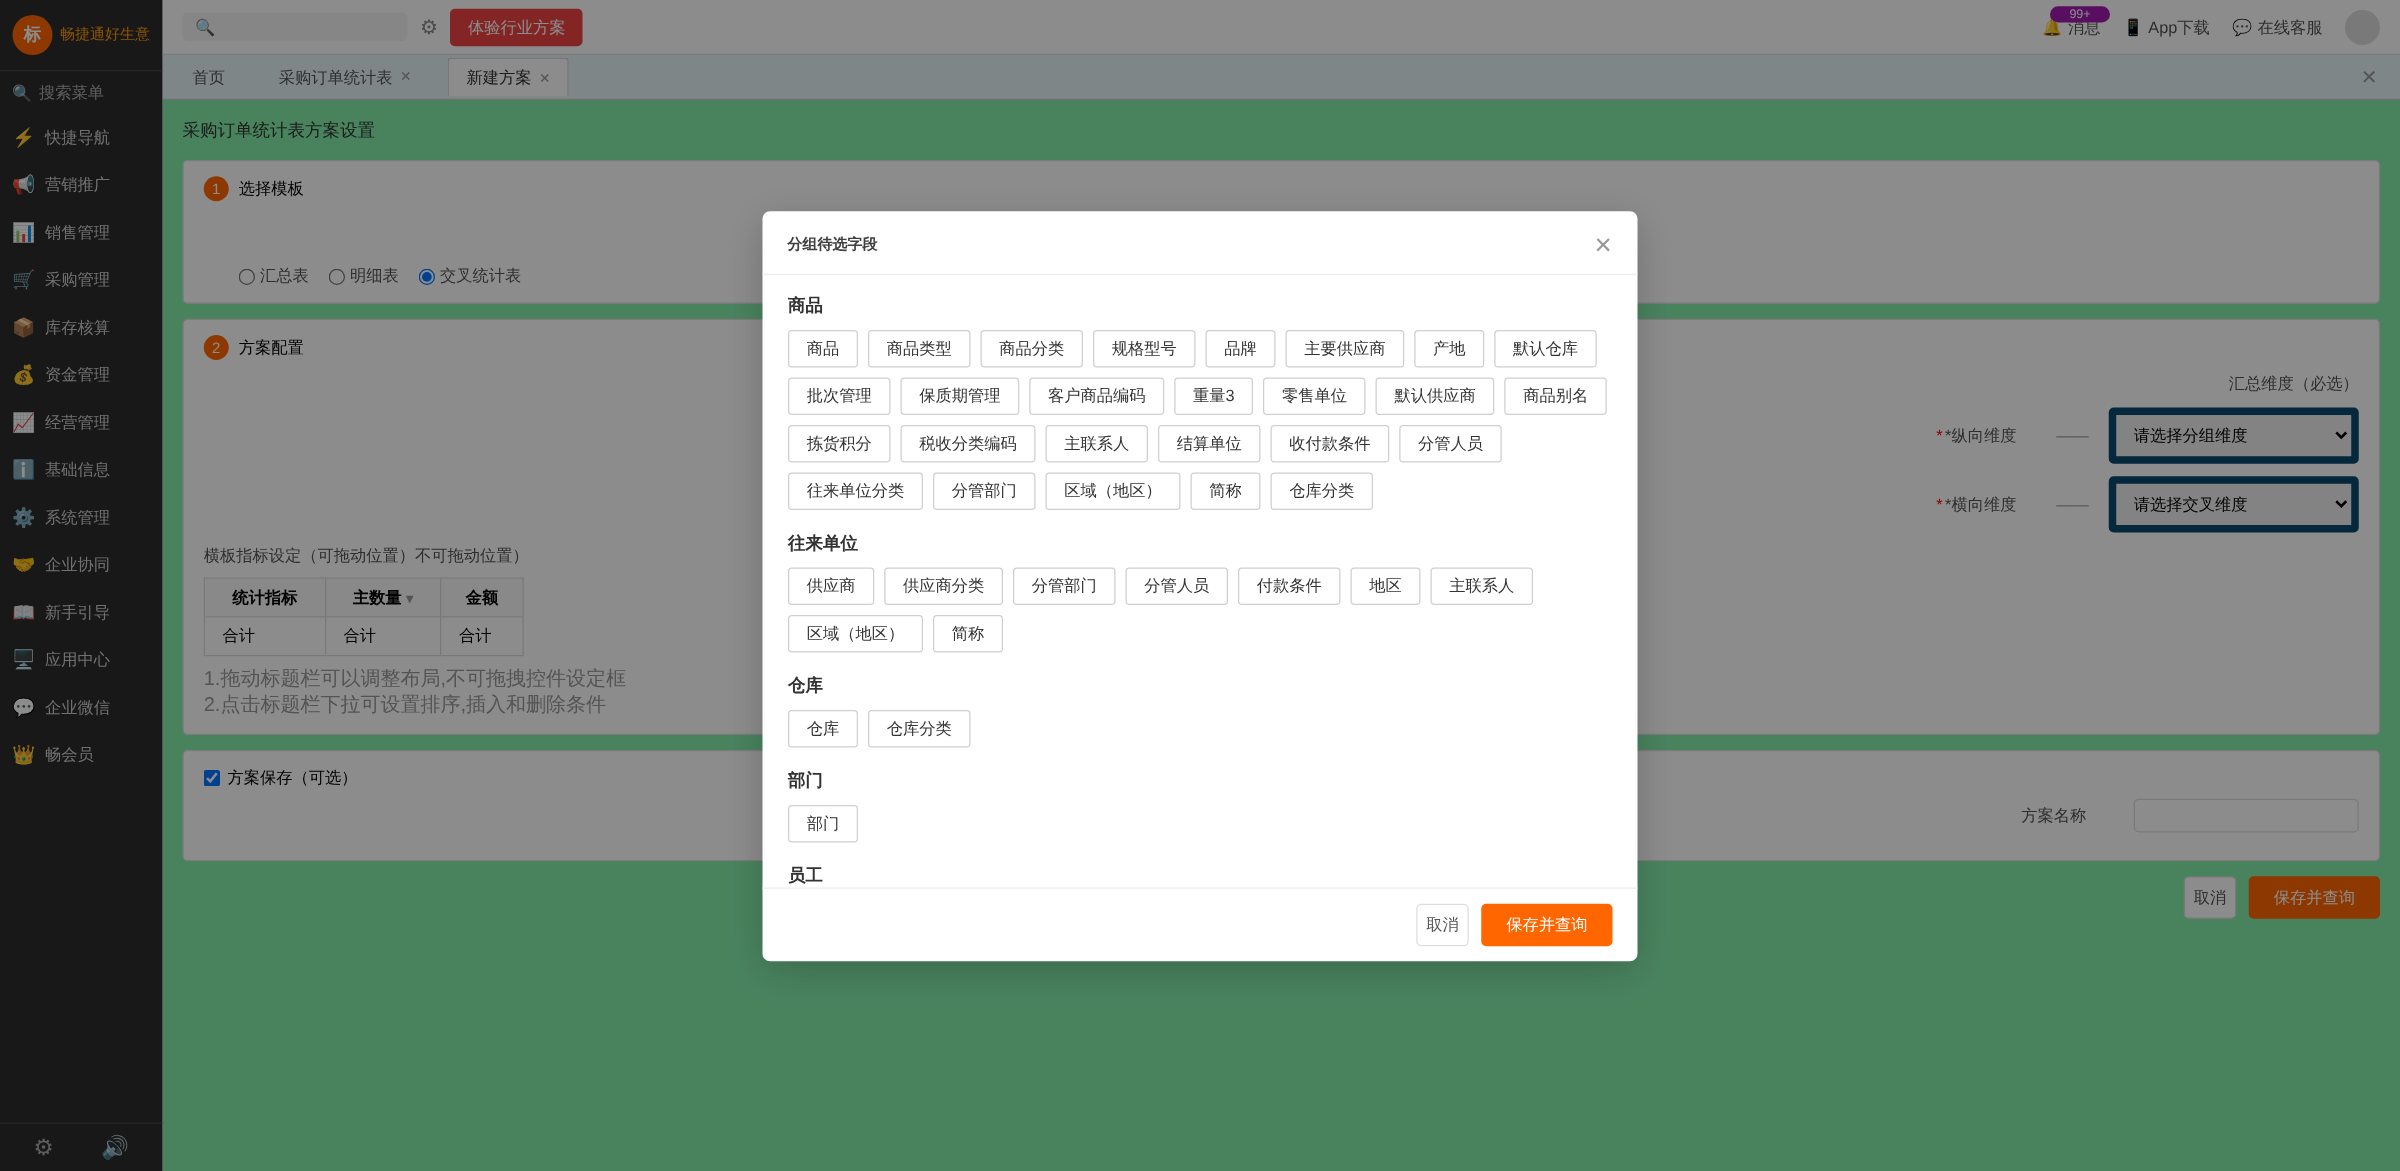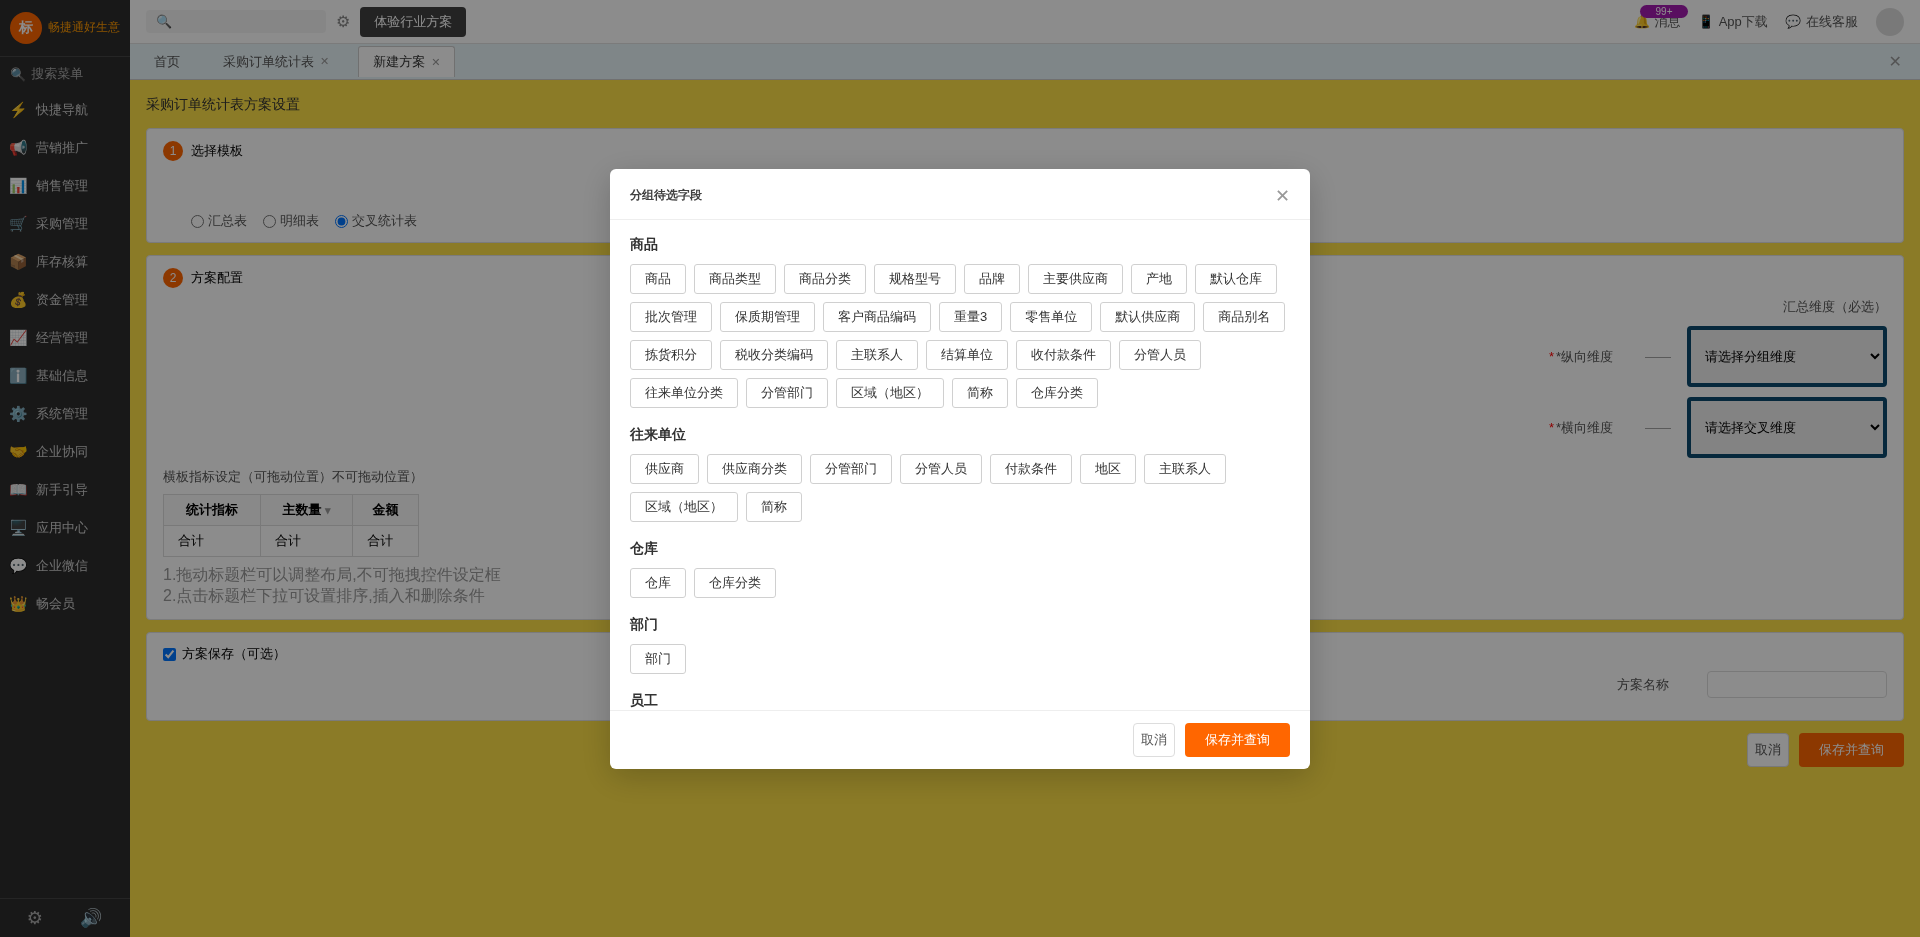--- a/index.html
+++ b/index.html
@@ -19,36 +19,36 @@
     .sidebar-footer { margin-top: auto; border-top: 1px solid #444; padding: 8px; display: flex; justify-content: space-around; }
     .sidebar-footer-btn { color: #aaa; cursor: pointer; font-size: 18px; }
 
     
     .main-area { flex: 1; display: flex; flex-direction: column; overflow: hidden; }
 
     
     .topbar { background: #fff; height: 44px; display: flex; align-items: center; padding: 0 16px; gap: 10px; border-bottom: 1px solid #e0e0e0; }
     .topbar-search { display: flex; align-items: center; background: #f5f5f5; border-radius: 4px; padding: 4px 10px; gap: 5px; flex: 0 0 180px; }
     .topbar-search input { border: none; background: transparent; outline: none; font-size: 13px; width: 120px; }
-    .topbar-btn-orange { background: #404040; color: white; border: none; border-radius: 4px; padding: 6px 14px; cursor: pointer; font-size: 13px; }
+    .topbar-btn-orange { background: #ef4444; color: white; border: none; border-radius: 4px; padding: 6px 14px; cursor: pointer; font-size: 13px; }
     .topbar-gear { font-size: 16px; color: #888; cursor: pointer; }
     .topbar-right { margin-left: auto; display: flex; align-items: center; gap: 18px; }
     .topbar-right-item { display: flex; align-items: center; gap: 4px; color: #555; cursor: pointer; font-size: 13px; position: relative; }
     .badge { background: #a21caf; color: white; border-radius: 10px; font-size: 10px; padding: 1px 16px; position: absolute; top: -8px; right: -8px; }
     .user-avatar { width: 28px; height: 28px; background: #ddd; border-radius: 50%; }
 
     
     .tabbar { background: #e8f4f8; height: 36px; display: flex; align-items: center; padding: 0 10px; gap: 15px; border-bottom: 1px solid #ccc; }
     .tab { padding: 6px 14px; font-size: 13px; color: #555; cursor: pointer; border-radius: 3px 3px 0 0; display: flex; align-items: center; gap: 6px; }
     .tab.active { background: #fff; color: #333; border: 1px solid #ccc; border-bottom: none; }
     .tab-close { font-size: 11px; color: #999; }
     .tab-close-top { margin-left: auto; color: #999; cursor: pointer; font-size: 16px; padding: 0 8px; }
 
     
-    .page-content { flex: 1; background: #fde047; padding: 16px; overflow-y: auto; position: relative; }
+    .page-content { flex: 1; background: #86efac; padding: 16px; overflow-y: auto; position: relative; }
     .page-title { font-size: 14px; color: #333; margin-bottom: 14px; }
 
     
     .overlay { position: fixed; top: 0; left: 0; width: 100%; height: 100%; background: rgba(0,0,0,0.45); z-index: 100; display: flex; align-items: center; justify-content: center; }
 
     
     .dialog { background: #fff; border-radius: 6px; width: 700px; max-height: 600px; display: flex; flex-direction: column; box-shadow: 0 8px 32px rgba(0,0,0,0.2); }
     .dialog-header { padding: 16px 20px 12px; border-bottom: 1px solid #eee; display: flex; align-items: center; justify-content: space-between; flex-shrink: 0; }
     .dialog-title { font-size: 12px; color: #404040; font-weight: bold; }
     .dialog-close { font-size: 18px; color: #999; cursor: pointer; }
@@ -69,21 +69,21 @@
     ::-webkit-scrollbar-track { background: #f0f0f0; }
 
     
     .bg-section { background: #fff; border: 1px solid #e0e0e0; border-radius: 4px; margin-bottom: 12px; padding: 12px 16px; }
     .step-badge { display: inline-flex; align-items: center; justify-content: center; width: 20px; height: 20px; border-radius: 50%; background: #f60; color: white; font-size: 12px; margin-right: 8px; }
     .template-options { display: flex; align-items: center; gap: 16px; margin-top: 8px; margin-left: 28px; }
     .radio-item { display: flex; align-items: center; gap: 4px; font-size: 13px; color: #555; margin-top: 43px; }
     .form-row { display: flex; align-items: center; gap: 10px; margin-bottom: 10px; justify-content: flex-end; }
     .form-label { color: #555; font-size: 13px; min-width: 80px; }
     .form-label-required::before { content: '*'; color: red; margin-right: 2px; }
-    .form-select { border: 4px solid #0c4a6e; border-radius: 4px; padding: 18px 10px; font-size: 13px; width: 200px; font-family: Liberation Serif, serif; }
+    .form-select { border: 6px solid #0c4a6e; border-radius: 4px; padding: 8px 10px; font-size: 13px; width: 200px; font-family: Liberation Serif, serif; }
     .hint-text { color: #999; font-size: 16px; }
   </style>
 </head>
 <body>
 
 <div class="app-container">
 
   <div class="sidebar">
     <div class="sidebar-logo">
       <div class="sidebar-logo-icon">标</div>

